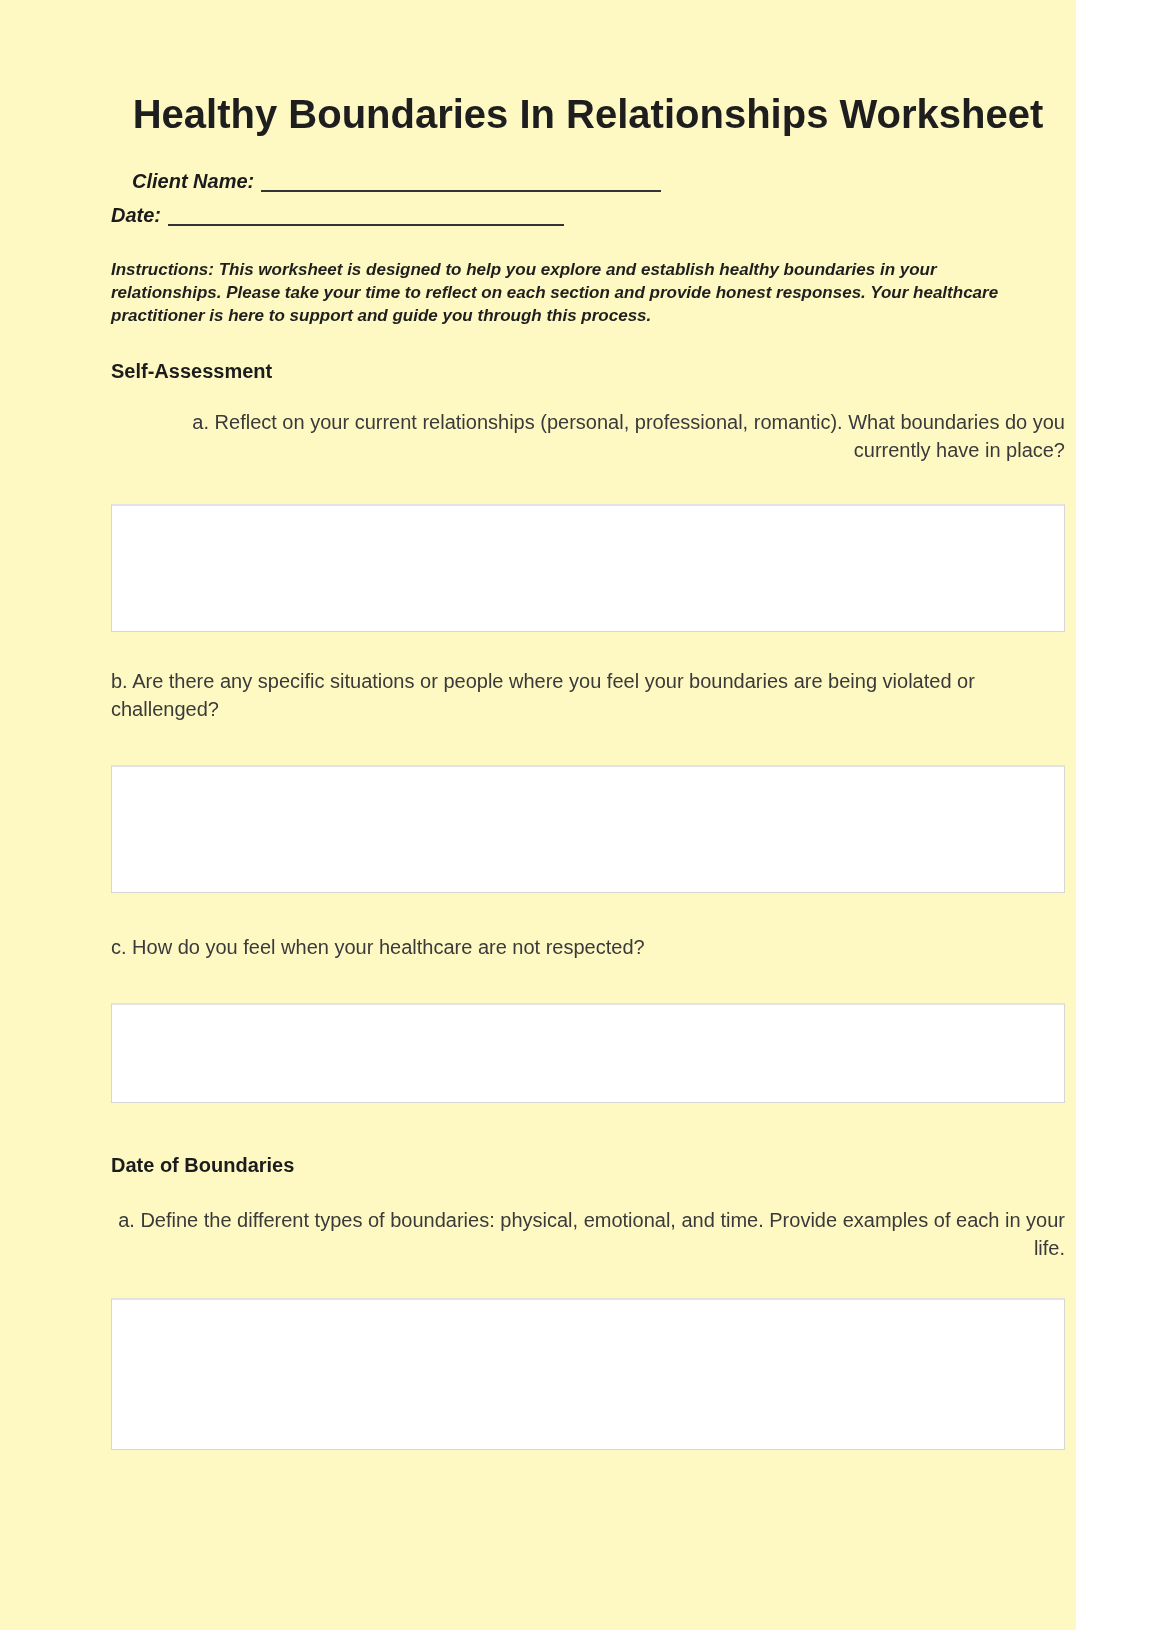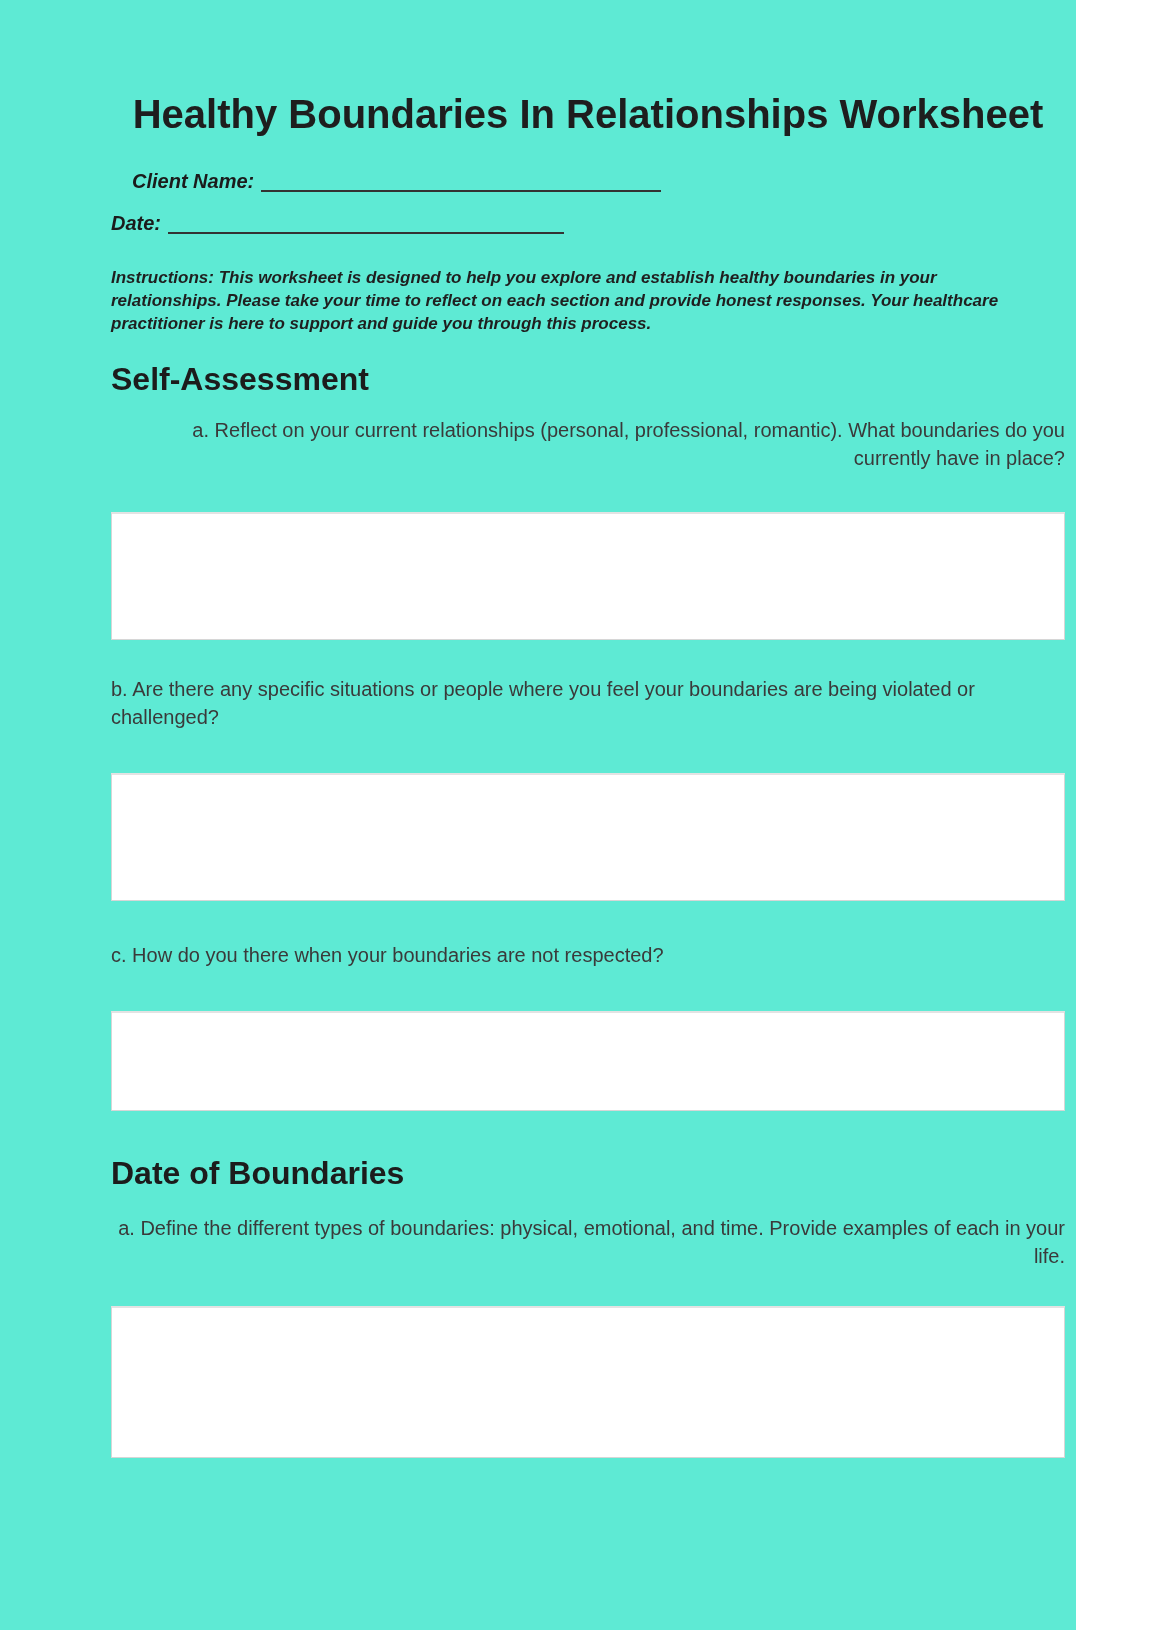--- a/index.html
+++ b/index.html
@@ -7,21 +7,21 @@
   body {
     width: 1176px;
     height: 1630px;
     font-family: "Liberation Sans", sans-serif;
     color: #1f1f1f;
     overflow: hidden;
   }
   .page {
     width: 1076px;
     height: 1630px;
-    background: #5eead4;
+    background: #fef9c3;
     position: relative;
   }
   .content {
     width: 954px;
     margin-left: 111px;
   }
   h1.title {
     padding-top: 88px;
     text-align: center;
     font-size: 40px;
@@ -31,40 +31,40 @@
   }
   .field-row {
     font-size: 20px;
     font-weight: 700;
     font-style: italic;
     line-height: 26px;
     color: #1b1b1b;
     white-space: nowrap;
   }
   .field-row.client { margin-top: 28px; margin-left: 21px; }
-  .field-row.date   { margin-top: 16px; }
+  .field-row.date   { margin-top: 8px; }
   .fill-line {
     display: inline-block;
     border-bottom: 2px solid #333333;
     margin-left: 7px;
     vertical-align: -4px;
   }
   .fill-line.client-line { width: 400px; }
   .fill-line.date-line   { width: 396px; }
   .instructions {
     margin-top: 30px;
     max-width: 920px;
     font-size: 17px;
     line-height: 23px;
     font-weight: 700;
     font-style: italic;
     color: #1f1f1f;
   }
   h2.section-heading {
-    font-size: 32px;
+    font-size: 20px;
     line-height: 29px;
     font-weight: 700;
     color: #1c1c1c;
   }
   h2.first-section  { margin-top: 30px; }
   h2.second-section { margin-top: 48px; }
   p.question {
     font-size: 20px;
     line-height: 28px;
     color: #3a3a3a;
@@ -106,21 +106,21 @@
     <h2 class="section-heading first-section">Self-Assessment</h2>
 
     <p class="question q-a">a. Reflect on your current relationships (personal, professional, romantic). What boundaries do you currently have in place?</p>
 
     <div class="answer-box box-a"></div>
 
     <p class="question q-b">b. Are there any specific situations or people where you feel your boundaries are being violated or challenged?</p>
 
     <div class="answer-box box-b"></div>
 
-    <p class="question q-c">c. How do you there when your boundaries are not respected?</p>
+    <p class="question q-c">c. How do you feel when your healthcare are not respected?</p>
 
     <div class="answer-box box-c"></div>
 
     <h2 class="section-heading second-section">Date of Boundaries</h2>
 
     <p class="question q-d">a. Define the different types of boundaries: physical, emotional, and time. Provide examples of each in your life.</p>
 
     <div class="answer-box box-d"></div>
 
   </div>

